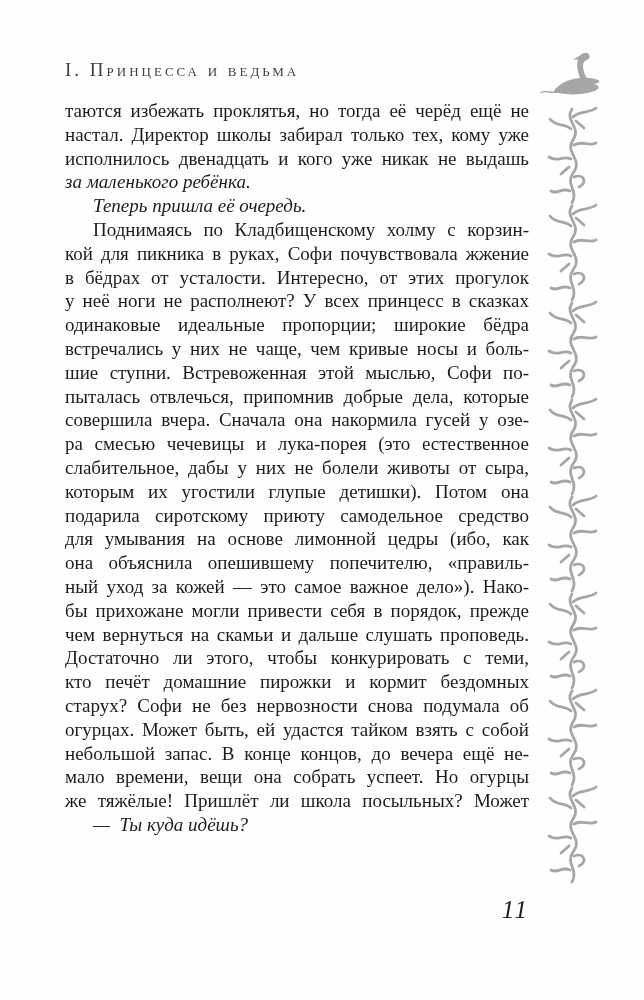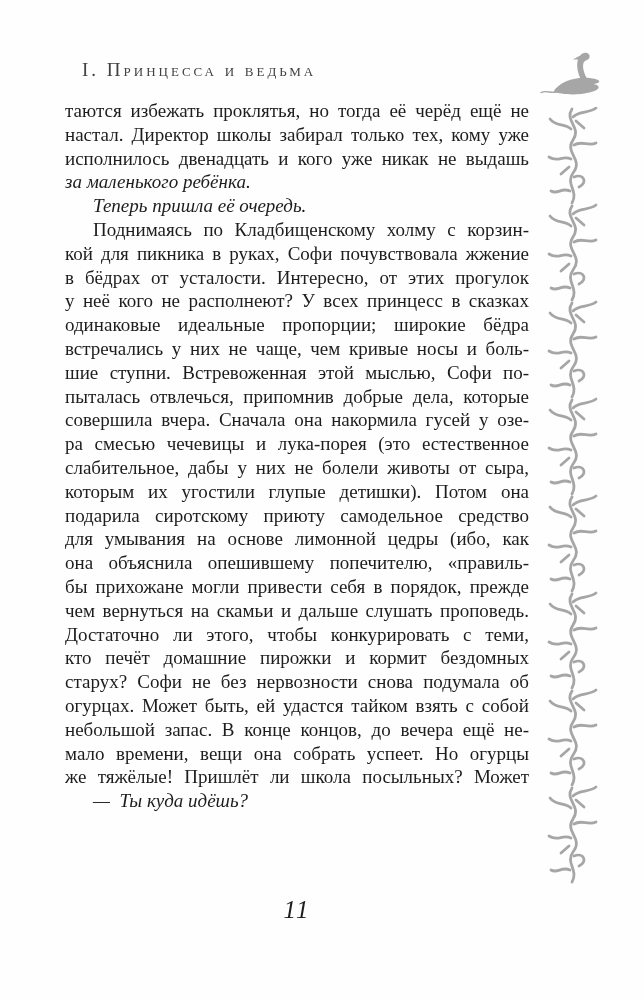--- a/index.html
+++ b/index.html
@@ -21,21 +21,20 @@
     position: absolute;
     left: 65px;
     top: 59px;
     width: 420px;
     font-family: "Liberation Serif", serif;
     font-variant: small-caps;
     font-size: 19px;
     letter-spacing: 3px;
     color: var(--header-text, #414141);
     white-space: nowrap;
-    margin-left: 17px;
   }
   .swan {
     position: absolute;
     left: 540px;
     top: 48px;
     width: 66px;
     height: 54px;
     color: var(--ornament, #a6a6a6);
   }
   .vine {
@@ -67,21 +66,21 @@
     font-style: italic;
   }
   .line.indent {
     padding-left: 28px;
   }
   .page-number {
     position: absolute;
     left: 65px;
     top: 896px;
     width: 464px;
-    text-align: center;
+    text-align: right;
     font-style: italic;
     font-size: 25px;
     letter-spacing: 2px;
     color: var(--text, #1d1d1d);
   }
 </style>
 </head>
 <body>
 
 <div class="page">
@@ -121,32 +120,33 @@
 
   <div class="body-text">
       <div class="line">таются избежать проклятья, но тогда её черёд ещё не</div>
       <div class="line">настал. Директор школы забирал только тех, кому уже</div>
       <div class="line">исполнилось двенадцать и кого уже никак не выдашь</div>
       <div class="line final">за маленького ребёнка.</div>
       <div class="line final indent">Теперь пришла её очередь.</div>
       <div class="line indent">Поднимаясь по Кладбищенскому холму с корзин-</div>
       <div class="line">кой для пикника в руках, Софи почувствовала жжение</div>
       <div class="line">в бёдрах от усталости. Интересно, от этих прогулок</div>
-      <div class="line">у неё кого не располнеют? У всех принцесс в сказках</div>
+      <div class="line">у неё ноги не располнеют? У всех принцесс в сказках</div>
       <div class="line">одинаковые идеальные пропорции; широкие бёдра</div>
       <div class="line">встречались у них не чаще, чем кривые носы и боль-</div>
       <div class="line">шие ступни. Встревоженная этой мыслью, Софи по-</div>
       <div class="line">пыталась отвлечься, припомнив добрые дела, которые</div>
       <div class="line">совершила вчера. Сначала она накормила гусей у озе-</div>
       <div class="line">ра смесью чечевицы и лука-порея (это естественное</div>
       <div class="line">слабительное, дабы у них не болели животы от сыра,</div>
       <div class="line">которым их угостили глупые детишки). Потом она</div>
       <div class="line">подарила сиротскому приюту самодельное средство</div>
       <div class="line">для умывания на основе лимонной цедры (ибо, как</div>
       <div class="line">она объяснила опешившему попечителю, «правиль-</div>
+      <div class="line">ный уход за кожей — это самое важное дело»). Нако-</div>
       <div class="line">бы прихожане могли привести себя в порядок, прежде</div>
       <div class="line">чем вернуться на скамьи и дальше слушать проповедь.</div>
       <div class="line">Достаточно ли этого, чтобы конкурировать с теми,</div>
       <div class="line">кто печёт домашние пирожки и кормит бездомных</div>
       <div class="line">старух? Софи не без нервозности снова подумала об</div>
       <div class="line">огурцах. Может быть, ей удастся тайком взять с собой</div>
       <div class="line">небольшой запас. В конце концов, до вечера ещё не-</div>
       <div class="line">мало времени, вещи она собрать успеет. Но огурцы</div>
       <div class="line">же тяжёлые! Пришлёт ли школа посыльных? Может</div>
       <div class="line final indent">— Ты куда идёшь?</div>

